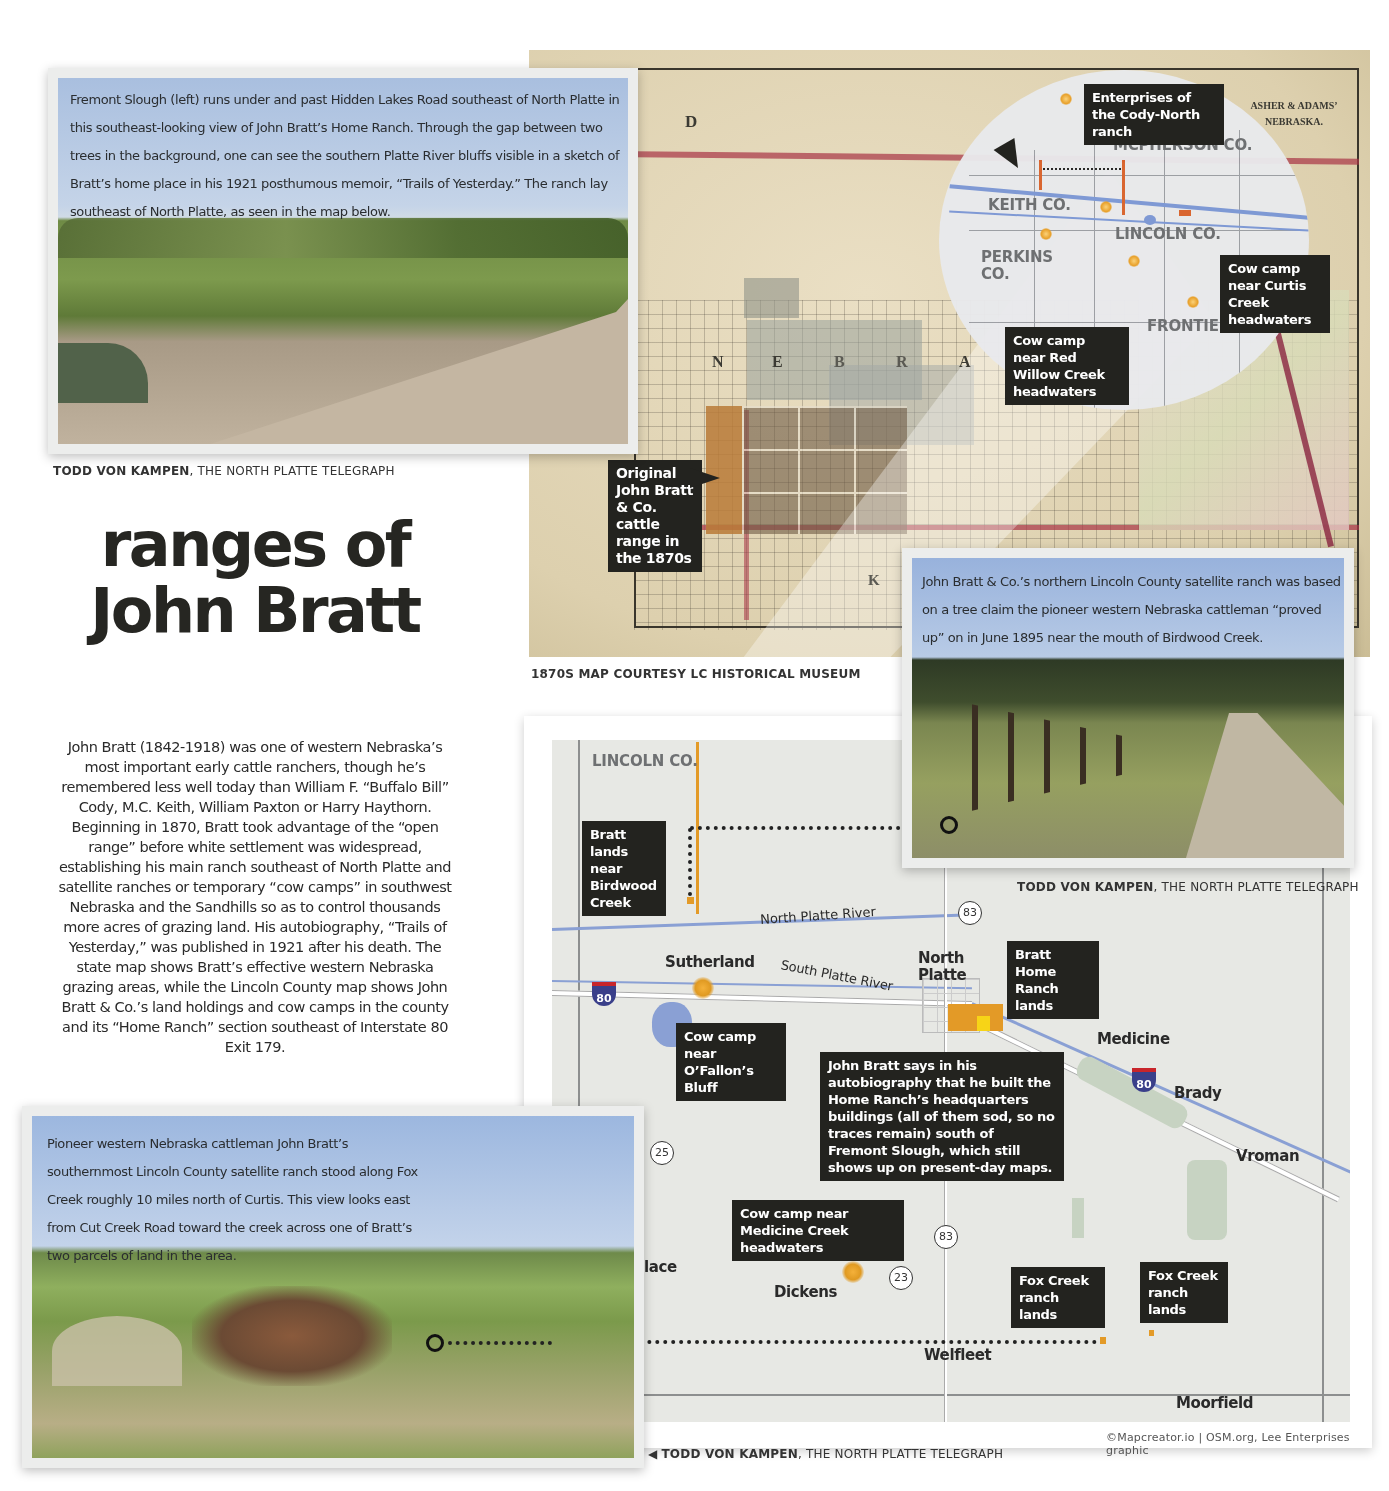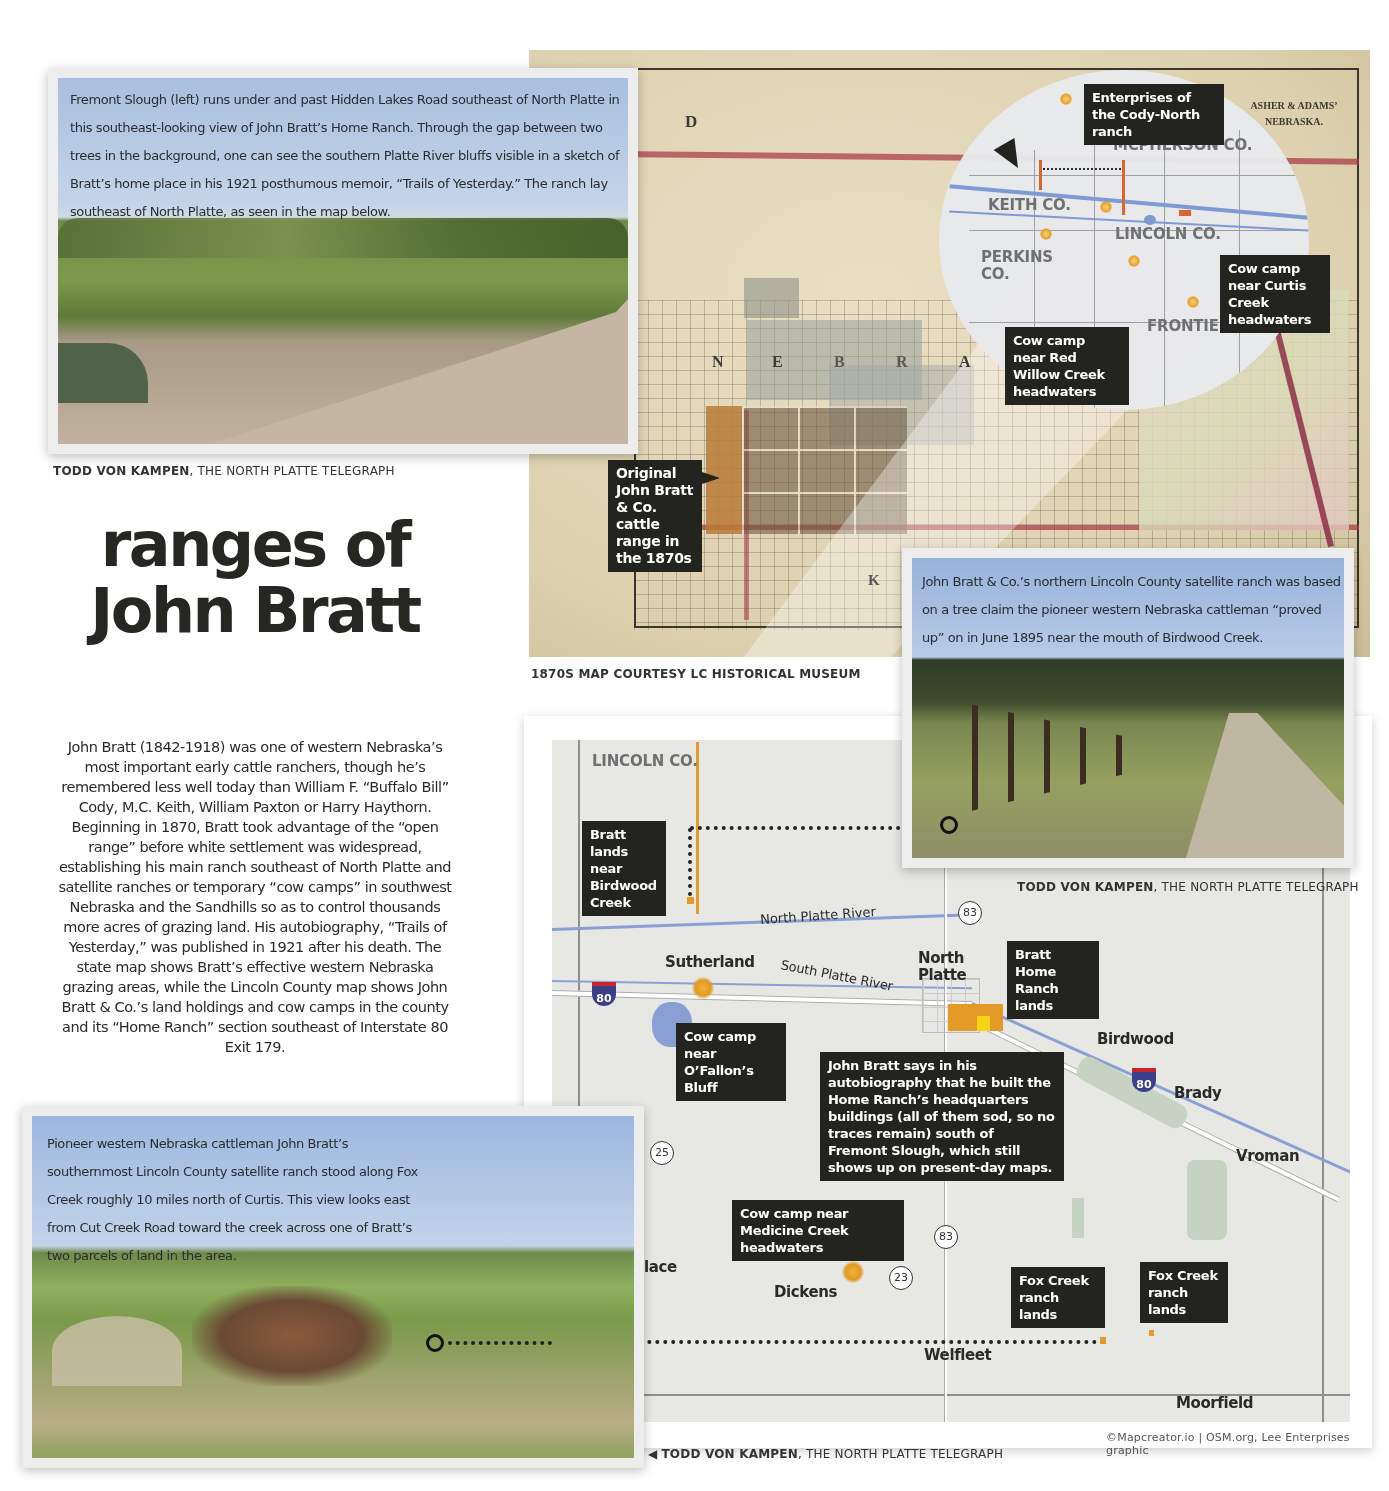--- a/index.html
+++ b/index.html
@@ -211,21 +211,21 @@
   <div class="interstate" style="left:40px;top:242px;">80</div>
   <div class="interstate" style="left:580px;top:328px;">80</div>
   <div class="shield" style="left:406px;top:161px;">83</div>
   <div class="shield" style="left:382px;top:485px;">83</div>
   <div class="shield" style="left:98px;top:401px;">25</div>
   <div class="shield" style="left:337px;top:526px;">23</div>
 
   <div class="county-label" style="left:40px;top:12px;">LINCOLN CO.</div>
   <div class="map-label" style="left:113px;top:213px;">Sutherland</div>
   <div class="map-label" style="left:366px;top:210px;width:60px;line-height:17px;">North Platte</div>
-  <div class="map-label" style="left:545px;top:290px;">Birdwood</div>
+  <div class="map-label" style="left:545px;top:290px;">Medicine</div>
   <div class="map-label" style="left:622px;top:344px;">Brady</div>
   <div class="map-label" style="left:684px;top:407px;">Vroman</div>
   <div class="map-label" style="left:62px;top:518px;">Wallace</div>
   <div class="map-label" style="left:222px;top:543px;">Dickens</div>
   <div class="map-label" style="left:372px;top:606px;">Welfleet</div>
   <div class="map-label" style="left:624px;top:654px;">Moorfield</div>
 
   <div class="callout" style="left:30px;top:81px;width:84px;">Bratt lands near Birdwood Creek</div>
   <div class="callout" style="left:124px;top:283px;width:110px;">Cow camp near O’Fallon’s Bluff</div>
   <div class="callout" style="left:455px;top:201px;width:92px;">Bratt Home Ranch lands</div>

